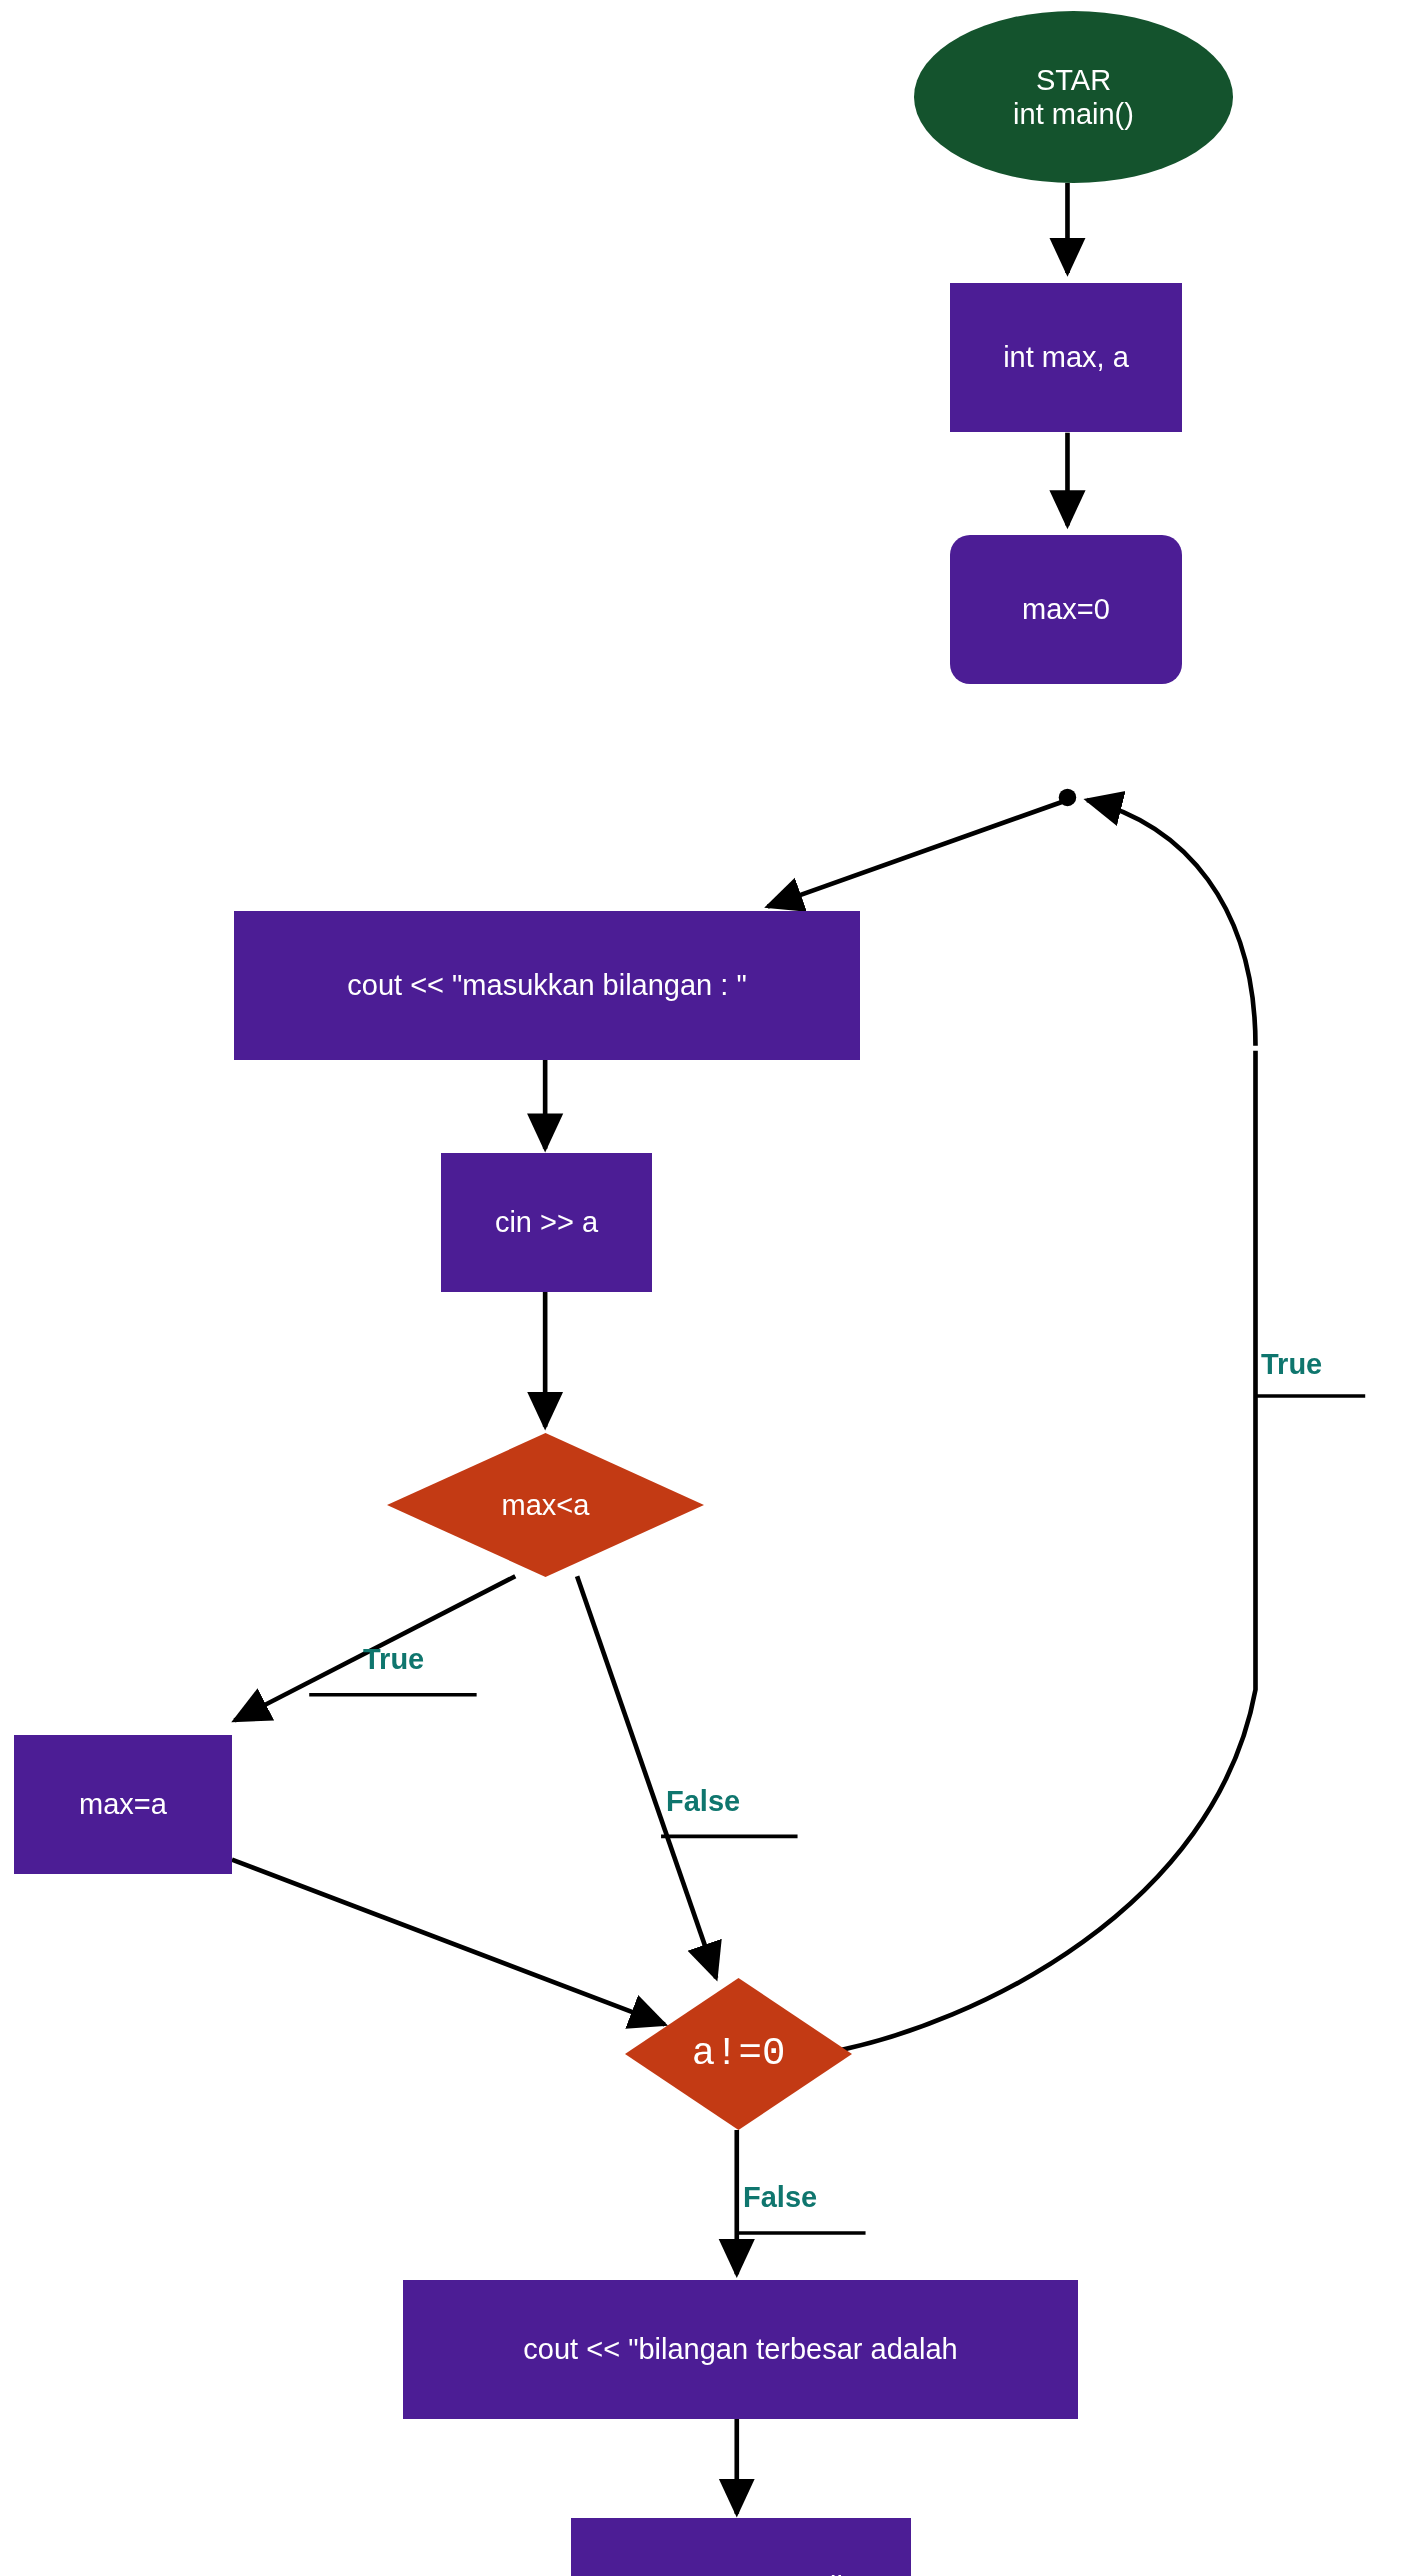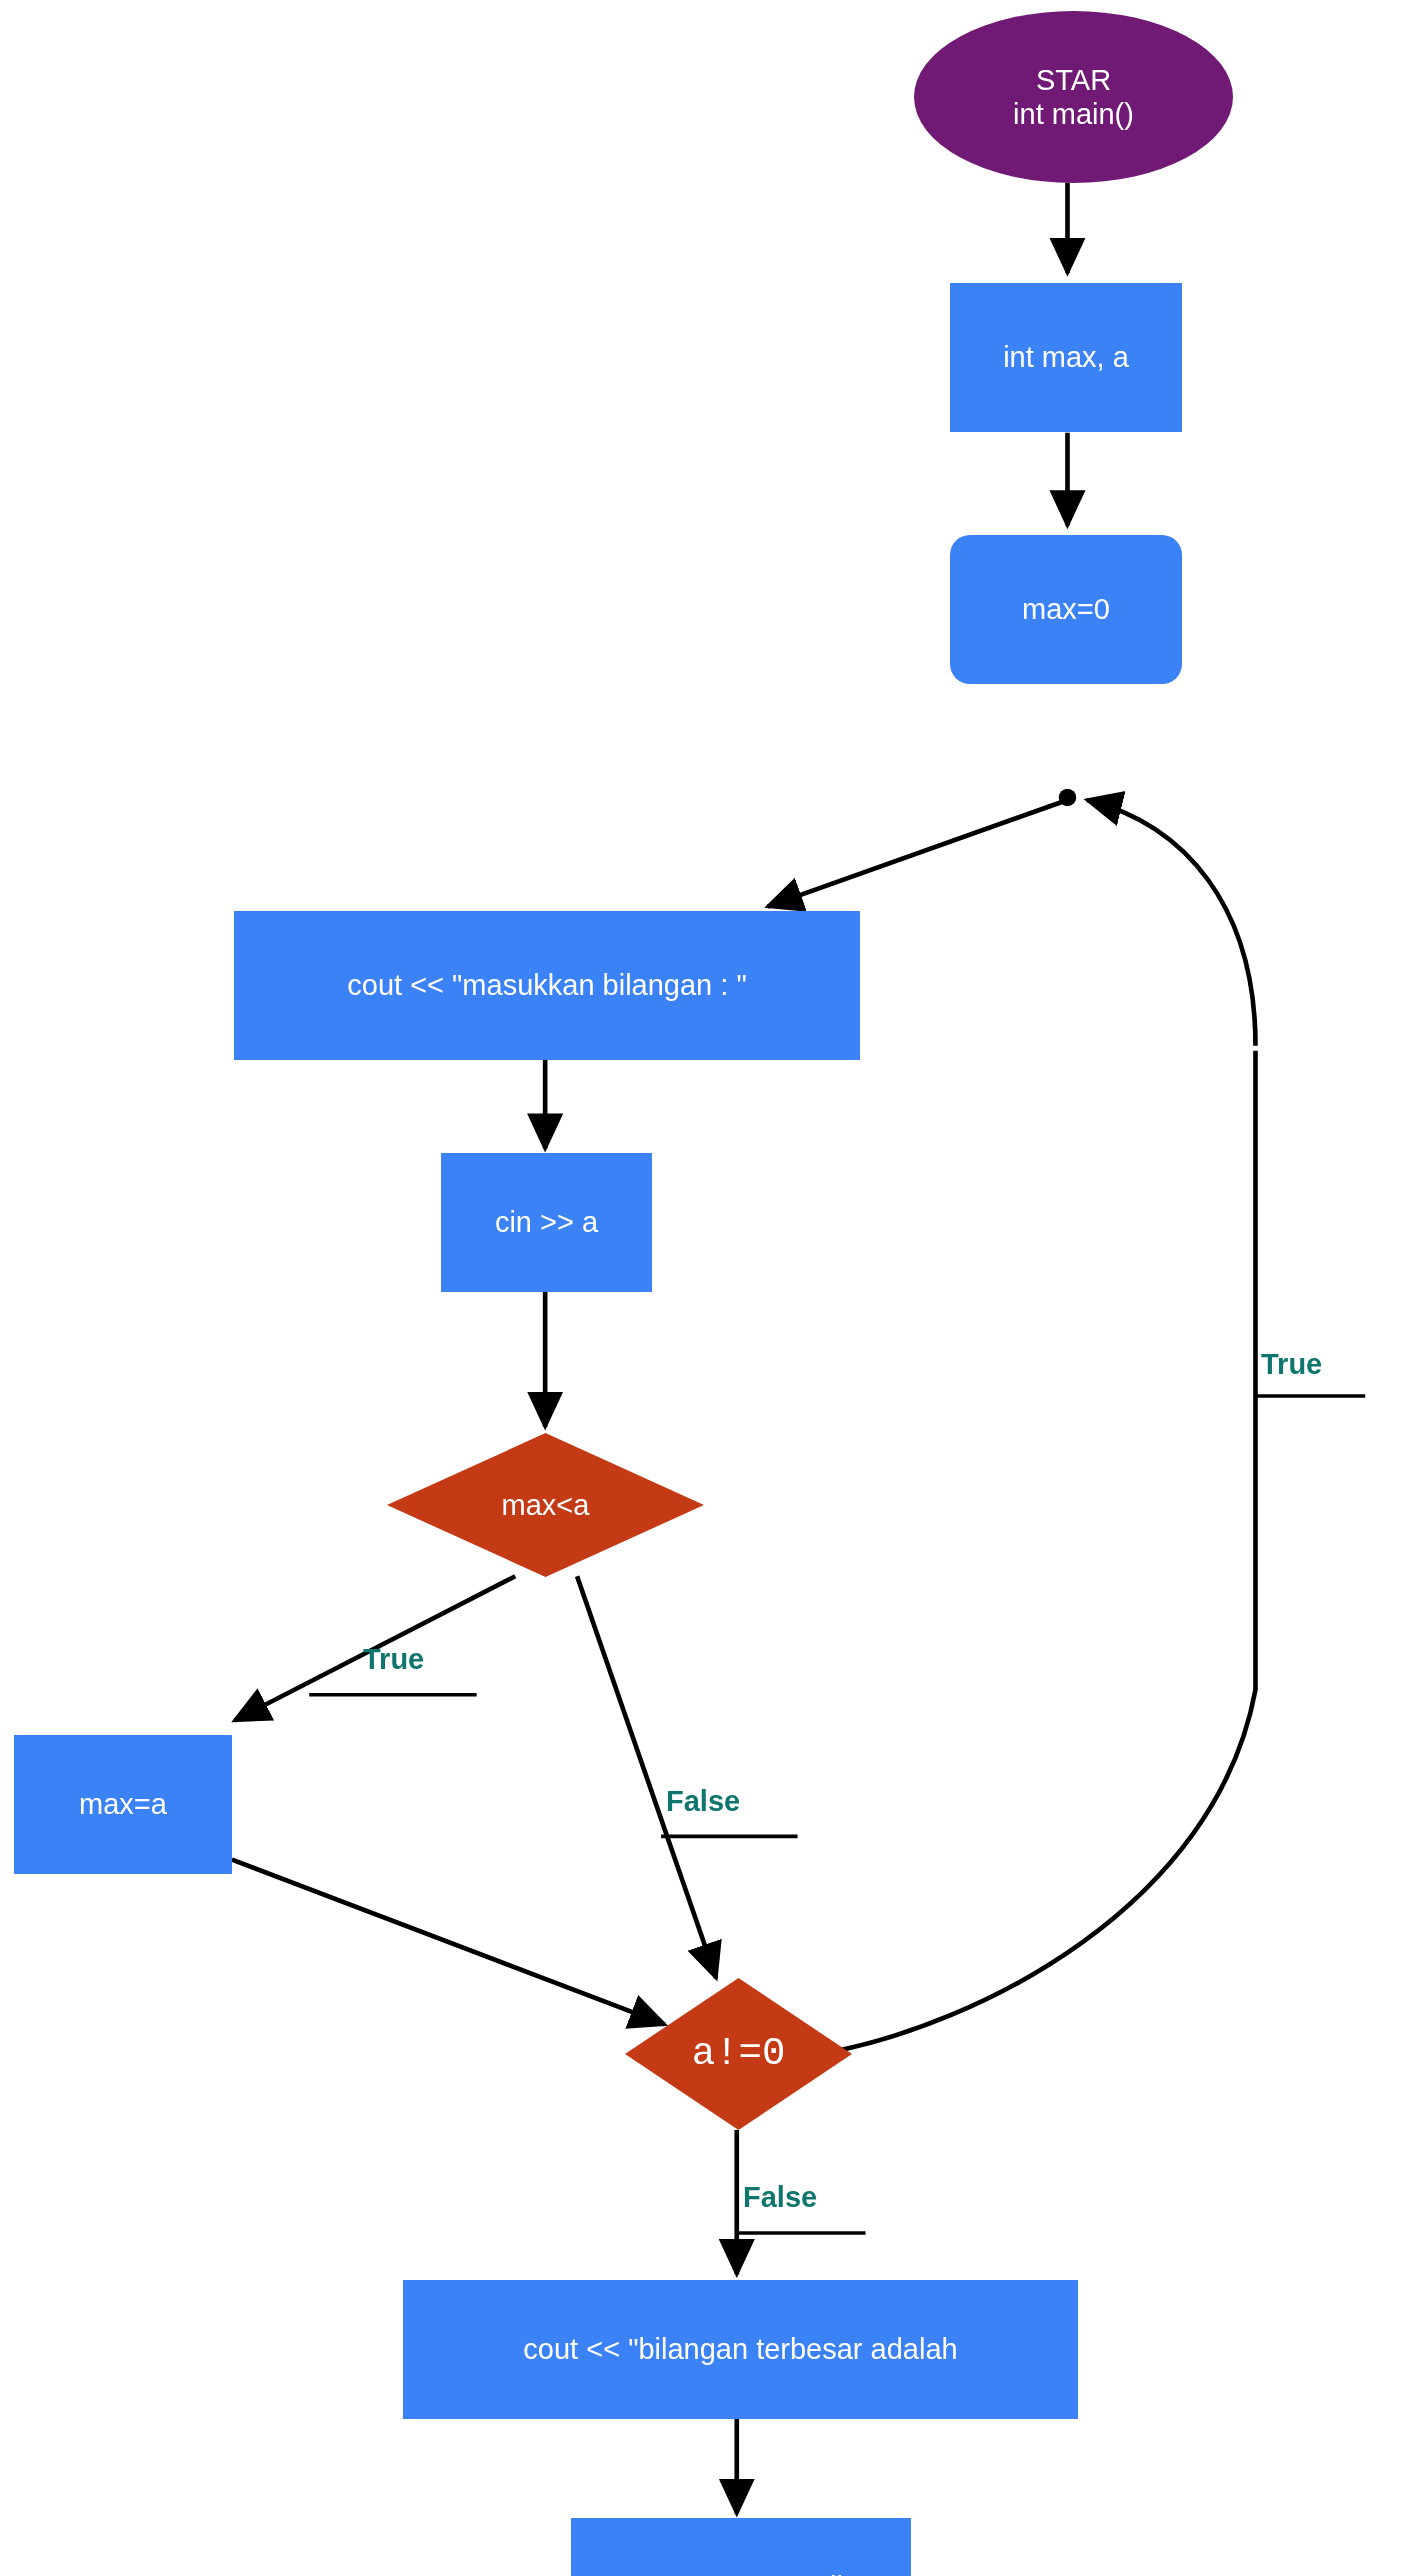--- a/index.html
+++ b/index.html
@@ -31,24 +31,24 @@
     display: flex;
     align-items: center;
     justify-content: center;
     box-sizing: border-box;
     text-align: center;
     color: #ffffff;
     line-height: 1.18;
     white-space: pre;
   }
   .node.process {
-    background: #3b82f6;
+    background: #4c1d95;
   }
   .node.terminator {
-    background: #701a75;
+    background: #14532d;
     border-radius: 50%;
   }
   .node.decision {
     background: #C33A14;
     clip-path: polygon(50% 0%, 100% 50%, 50% 100%, 0% 50%);
   }
   .node-label {
     display: block;
     width: 100%;
     padding: 0 5.2px;

